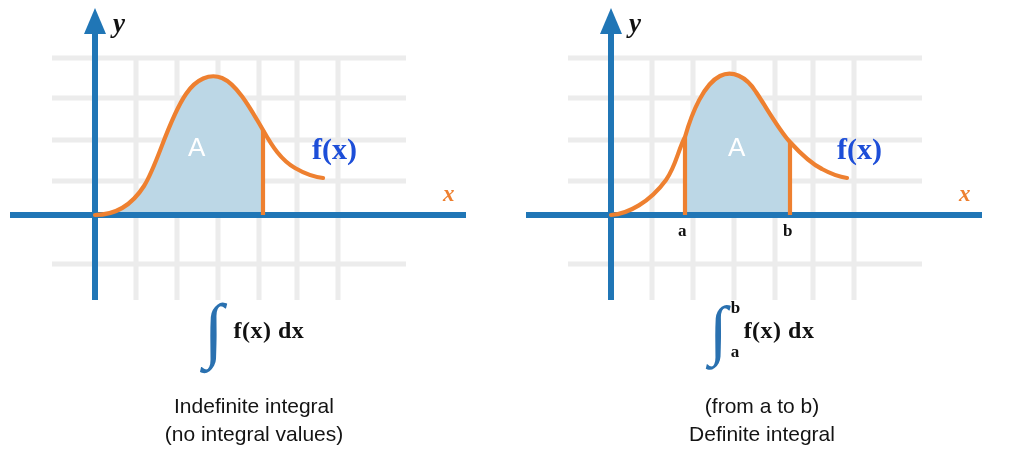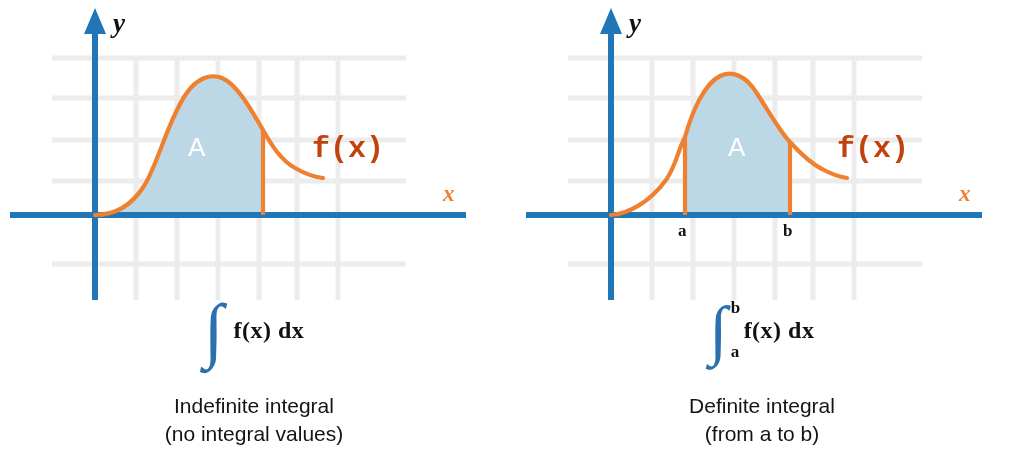--- a/index.html
+++ b/index.html
@@ -22,22 +22,22 @@
   .lbl{position:absolute;line-height:1;white-space:nowrap;}
   .lbl-y{
     font-family:"Liberation Serif", serif;
     font-style:italic;font-weight:700;font-size:27px;color:#111111;
   }
   .lbl-x{
     font-family:"Liberation Serif", serif;
     font-style:italic;font-weight:700;font-size:23px;color:#ee8030;
   }
   .lbl-fx{
-    font-family:Liberation Mono, monospace;
-    font-weight:700;font-size:30px;color:#c2410c;
+    font-family:Liberation Serif, serif;
+    font-weight:700;font-size:30px;color:#1d4ed8;
   }
   .lbl-area{
     font-family:"Liberation Sans", sans-serif;
     font-weight:400;font-size:26px;color:#ffffff;
   }
   .lbl-tick{
     font-family:"Liberation Serif", serif;
     font-weight:700;font-size:17px;color:#111111;
   }
 
@@ -217,18 +217,18 @@
     <div class="formula" id="formula-right">
       <span class="intwrap">
         <span class="intsign intsign-def">∫</span><span class="limits">
           <span class="lim-up">b</span>
           <span class="lim-lo">a</span>
         </span><span class="integrand integrand-def">f(x) dx</span>
       </span>
     </div>
 
     <div class="caption" id="caption-right">
+      <div>(from a to b)</div>
       <div>Definite integral</div>
-      <div>(from a to b)</div>
     </div>
   </div>
 
 </div>
 
 </body></html>

